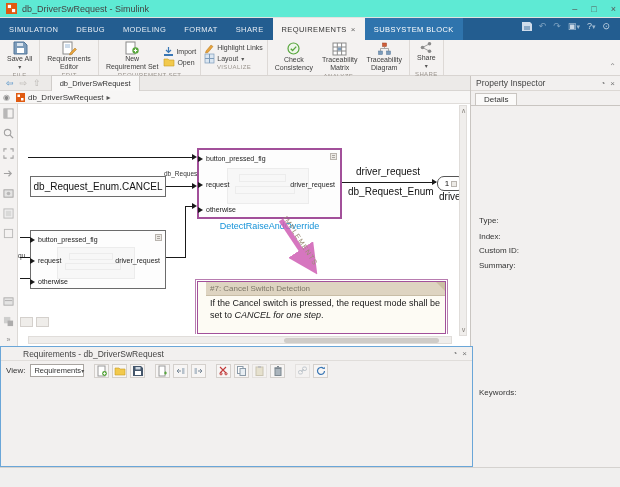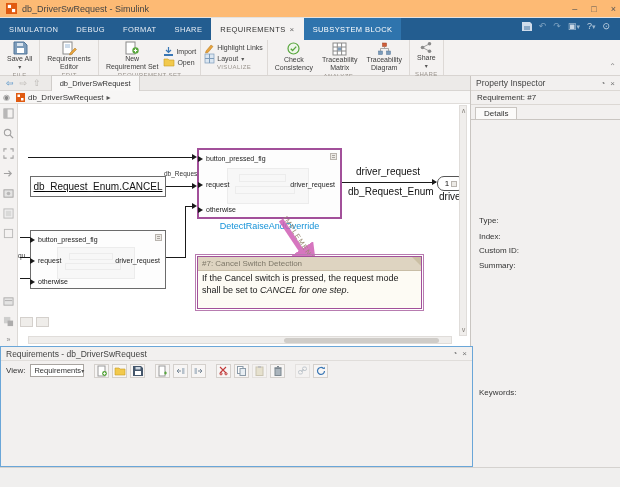--- a/index.html
+++ b/index.html
@@ -2,21 +2,21 @@
 <html><head>
 <meta charset="utf-8">
 <style>
   html,body{margin:0;padding:0;}
   body{width:620px;height:487px;overflow:hidden;font-family:"Liberation Sans",sans-serif;
        -webkit-font-smoothing:antialiased;background:#fff;}
   .app{position:relative;width:620px;height:487px;background:#fff;box-shadow:inset 0 0 0 1px #2a72b5;}
   .abs{position:absolute;}
 
   
-  .titlebar{left:0;top:0;width:620px;height:18px;background:#fdba74;display:flex;align-items:center;
+  .titlebar{left:0;top:0;width:620px;height:18px;background:#5eead4;display:flex;align-items:center;
             border-bottom:1px solid #e4e2e0;box-sizing:border-box;}
   .titlebar .appicon{width:11px;height:11px;margin:0 5px 0 6px;}
   .titlebar .ttext{font-size:9px;color:#444;}
   .winbtns{position:absolute;right:4px;top:0;height:17px;display:flex;align-items:center;gap:14px;
            font-size:9px;color:#555;}
   .winbtns span{cursor:default;}
 
   
   .tabstrip{left:0;top:18px;width:620px;height:22px;background:#235d90;display:flex;align-items:center;}
   .ttab{height:22px;display:flex;align-items:center;padding:0 9px;color:#e8eef5;font-size:7.5px;
@@ -101,21 +101,21 @@
             font-size:8px;color:#333;}
   .insp-tabs{height:14px;border-bottom:1px solid #c9c5c1;display:flex;align-items:flex-end;padding-left:4px;}
   .itab{background:#fbfaf9;border:1px solid #c9c5c1;border-bottom:none;padding:1px 8px;font-size:8px;color:#333;}
   .frm-label{position:absolute;left:8px;font-size:8px;color:#333;}
 
   
   .reqpanel{left:0;top:346px;width:473px;height:121px;background:#f2f0ef;border:1px solid #6aa6d8;
             box-sizing:border-box;overflow:hidden;}
   .rp-title{height:13px;display:flex;align-items:center;padding:0 5px;font-size:8.5px;color:#444;
             border-bottom:1px solid #e0ddda;}
-  .rp-title .htitle{flex:1;}
+  .rp-title .htitle{flex:1;margin-left:17px;}
   .rp-toolbar{height:19px;display:flex;align-items:center;padding:0 5px;gap:3px;}
   .rp-toolbar .vlabel{font-size:8px;color:#333;margin-right:2px;}
   .viewdd{width:54px;height:13px;background:#fff;border:1px solid #a8a4a0;font-size:7.5px;color:#333;
           display:flex;align-items:center;padding:0 3px;box-sizing:border-box;justify-content:space-between;}
   .tbtn{width:15px;height:14px;background:#f7f5f4;border:1px solid #d4d0cc;box-sizing:border-box;
         display:flex;align-items:center;justify-content:center;}
   .tbtn svg{display:block;}
   .tbtn.dis{opacity:.45;}
   .tgap{width:4px;}
 
@@ -143,20 +143,23 @@
       <span>×</span>
     </div>
   </div>
 
   <div class="abs tabstrip">
     <div class="ttab">
         <span>SIMULATION</span>
       </div>
     <div class="ttab">
         <span>DEBUG</span>
+      </div>
+    <div class="ttab">
+        <span>MODELING</span>
       </div>
     <div class="ttab">
         <span>FORMAT</span>
       </div>
     <div class="ttab">
         <span>SHARE</span>
       </div>
     <div class="ttab active">
       <span>REQUIREMENTS</span>
       <span class="tclose">×</span>
@@ -377,21 +380,21 @@
         <rect x="5" y="5" width="6" height="6" fill="#888"></rect>
       </svg>
     <span style="font-size:7px;color:#888;margin-bottom:3px;">»</span>
   </div>
 
   <div class="abs diagram">
 
     <div class="wire" style="left:10px;top:53px;width:165px;height:1px;"></div>
     <div class="arr-r" style="left:174px;top:50px;"></div>
 
-    <div class="blk" style="left:12px;top:72px;width:136px;height:21px;display:flex;align-items:center;justify-content:center;text-decoration:underline;">
+    <div class="blk" style="left:12px;top:72px;width:136px;height:21px;display:flex;align-items:center;justify-content:center;">
       <span style="font-size:10px;color:#111;">db_Request_Enum.CANCEL</span>
     </div>
     <div class="wire" style="left:148px;top:82px;width:27px;height:1px;"></div>
     <div class="arr-r" style="left:174px;top:79px;"></div>
     <div class="siglbl-sm" style="left:146px;top:66px;">db_Request_Enum</div>
 
     <div class="blk hl" style="left:179px;top:44px;width:145px;height:71px;">
       <div class="preview" style="left:28px;top:18px;width:80px;height:34px;"></div>
       <div class="preview" style="left:40px;top:24px;width:45px;height:6px;"></div>
       <div class="preview" style="left:36px;top:36px;width:58px;height:6px;"></div>
@@ -442,21 +445,21 @@
     <svg class="abs" style="left:245px;top:108px;" width="80" height="70">
       <defs>
         <marker id="pinkarrow" markerWidth="6" markerHeight="6" refX="3" refY="3" orient="auto">
           <path d="M0 0L6 3L0 6z" fill="#cf5fb4"></path>
         </marker>
       </defs>
       <line x1="18" y1="8" x2="46" y2="50" stroke="#cf5fb4" stroke-width="5" opacity="0.85" marker-end="url(#pinkarrow)"></line>
       <text transform="translate(20,6) rotate(57)" font-size="7" fill="#9b8d76" letter-spacing="1.2" font-family="Liberation Sans, sans-serif">IMPLEMENTS</text>
     </svg>
 
-    <div class="annotation" style="left:179px;top:152px;width:225px;height:53px;">
+    <div class="annotation" style="left:179px;top:177px;width:249px;height:53px;padding-left:8px;">
       <div class="ann-head">
         <span>#7: Cancel Switch Detection</span>
         <div class="ann-fold"></div>
       </div>
       <div class="ann-body"><span>If the Cancel switch is pressed, the request mode shall be set to </span><i>CANCEL for one step</i><span>.</span></div>
     </div>
 
     <div class="cornerbtns" style="left:2px;top:213px;">
       <div class="cb"></div>
       <div class="cb"></div>
@@ -470,21 +473,20 @@
     <div class="scroll-arrow" style="left:1px;top:1px;">∧</div>
     <div class="scroll-arrow" style="left:1px;bottom:1px;">∨</div>
   </div>
 
   <div class="abs inspector">
     <div class="insp-head">
       <span class="htitle">Property Inspector</span>
       <span class="insp-icon">◔</span>
       <span class="insp-icon">×</span>
     </div>
-    <div class="insp-req">Requirement: #7</div>
     <div class="insp-tabs">
       <div class="itab">Details</div>
     </div>
 
     <div class="frm-label" style="top:140px;">Type:</div>
 
     <div class="frm-label" style="top:156px;">Index:</div>
 
     <div class="frm-label" style="top:170px;">Custom ID:</div>
 

